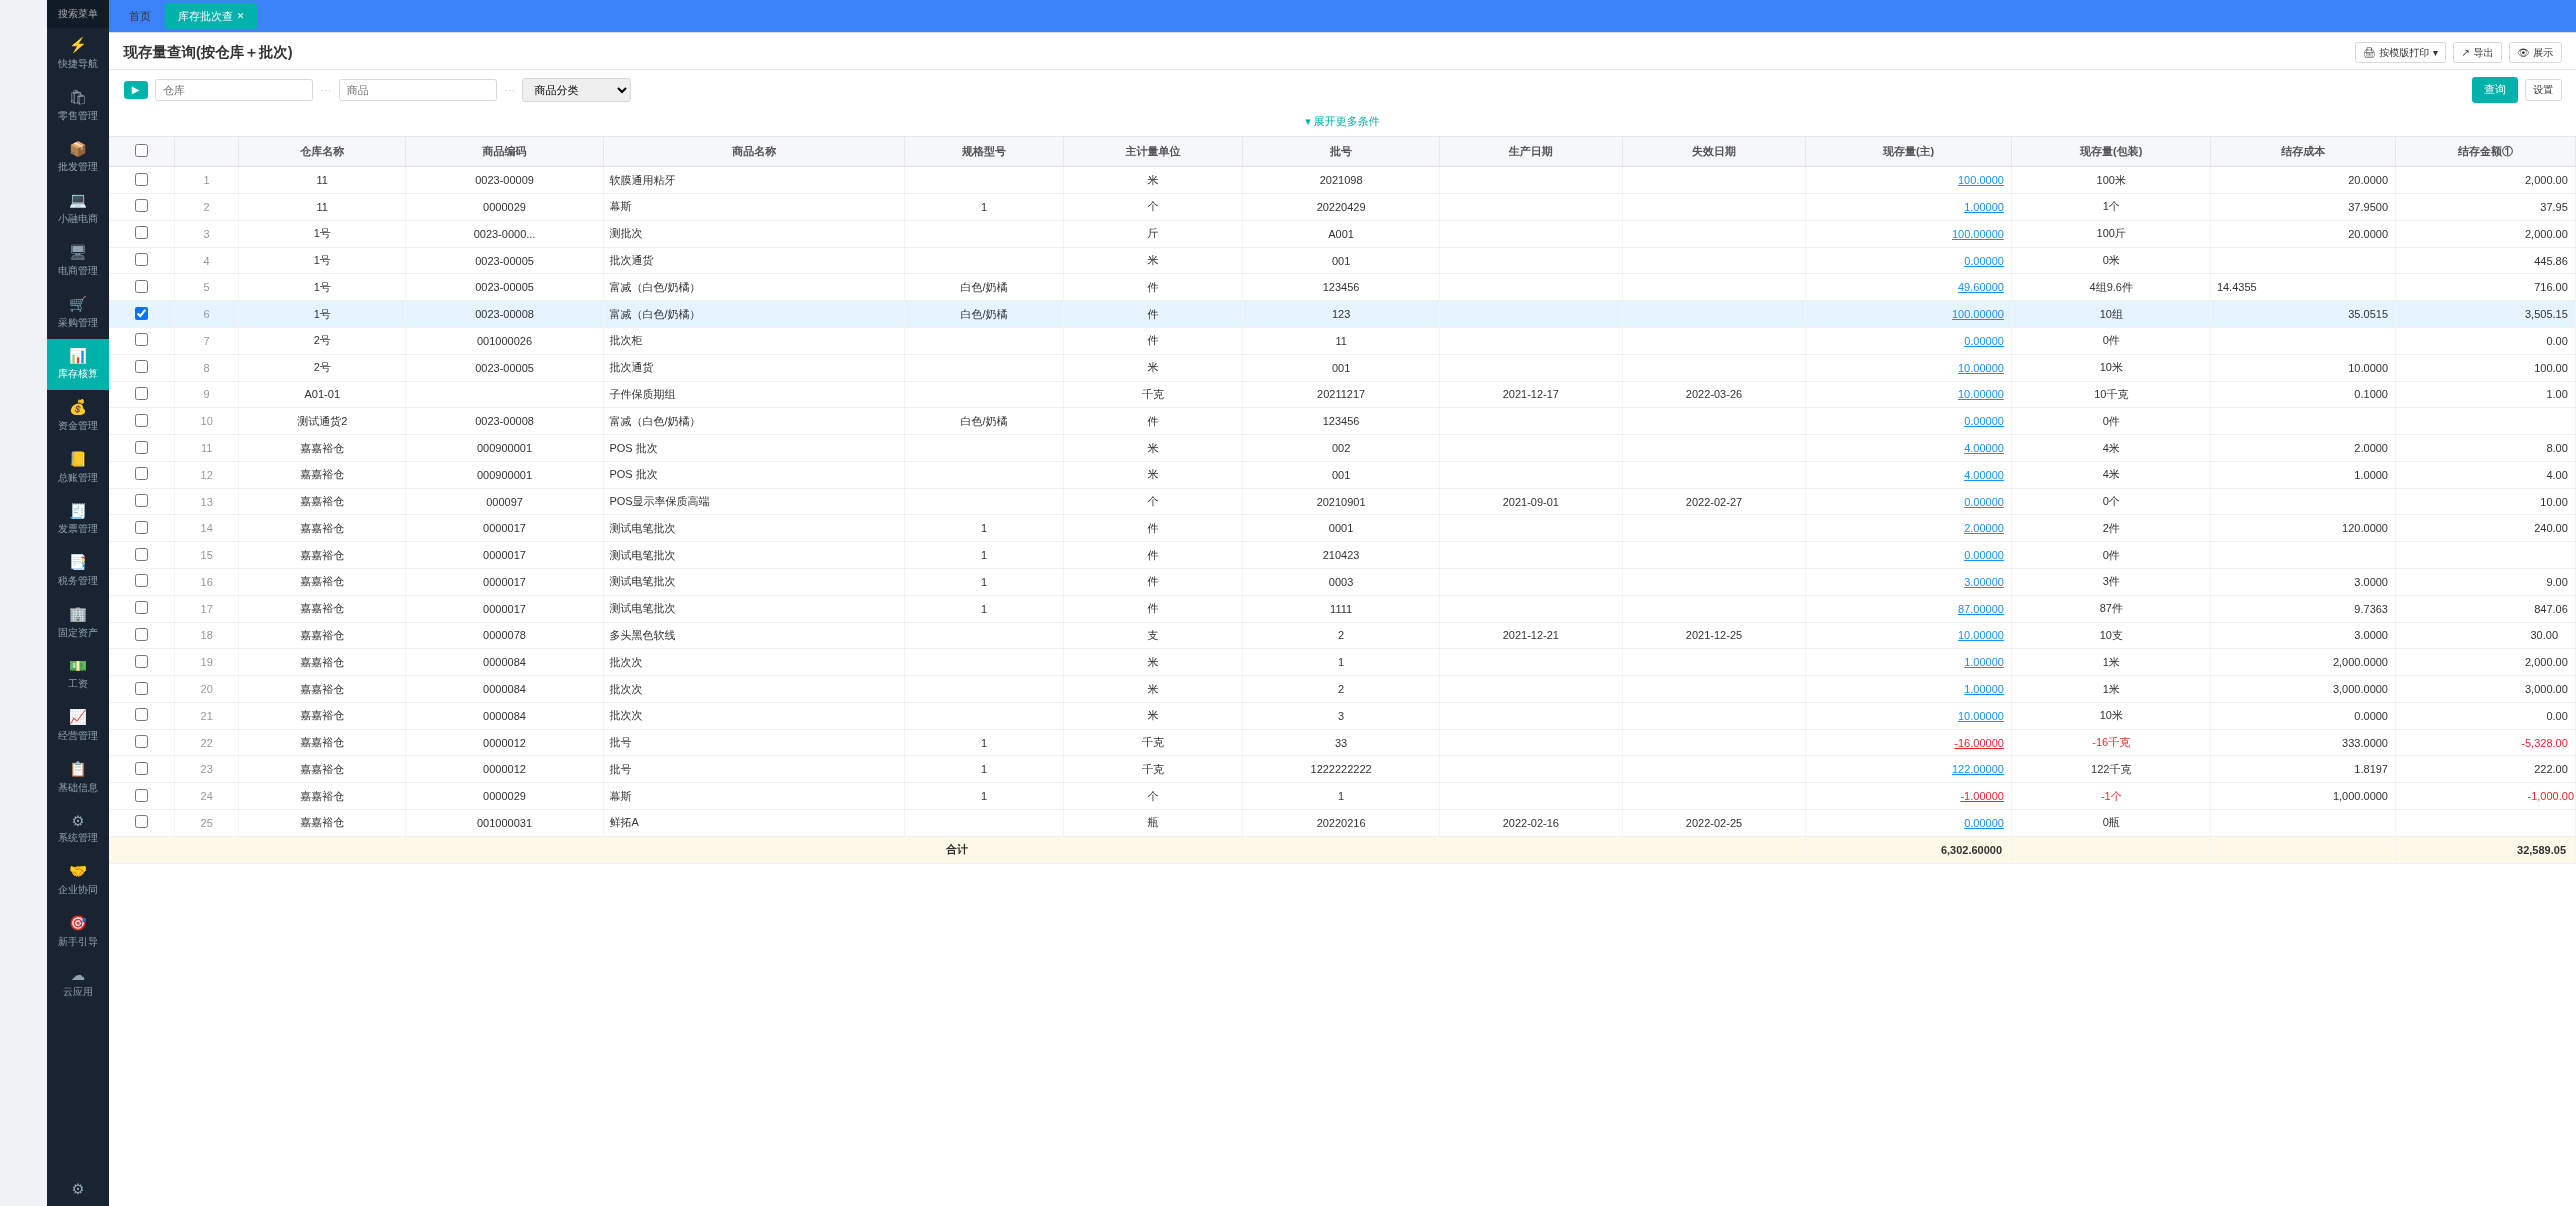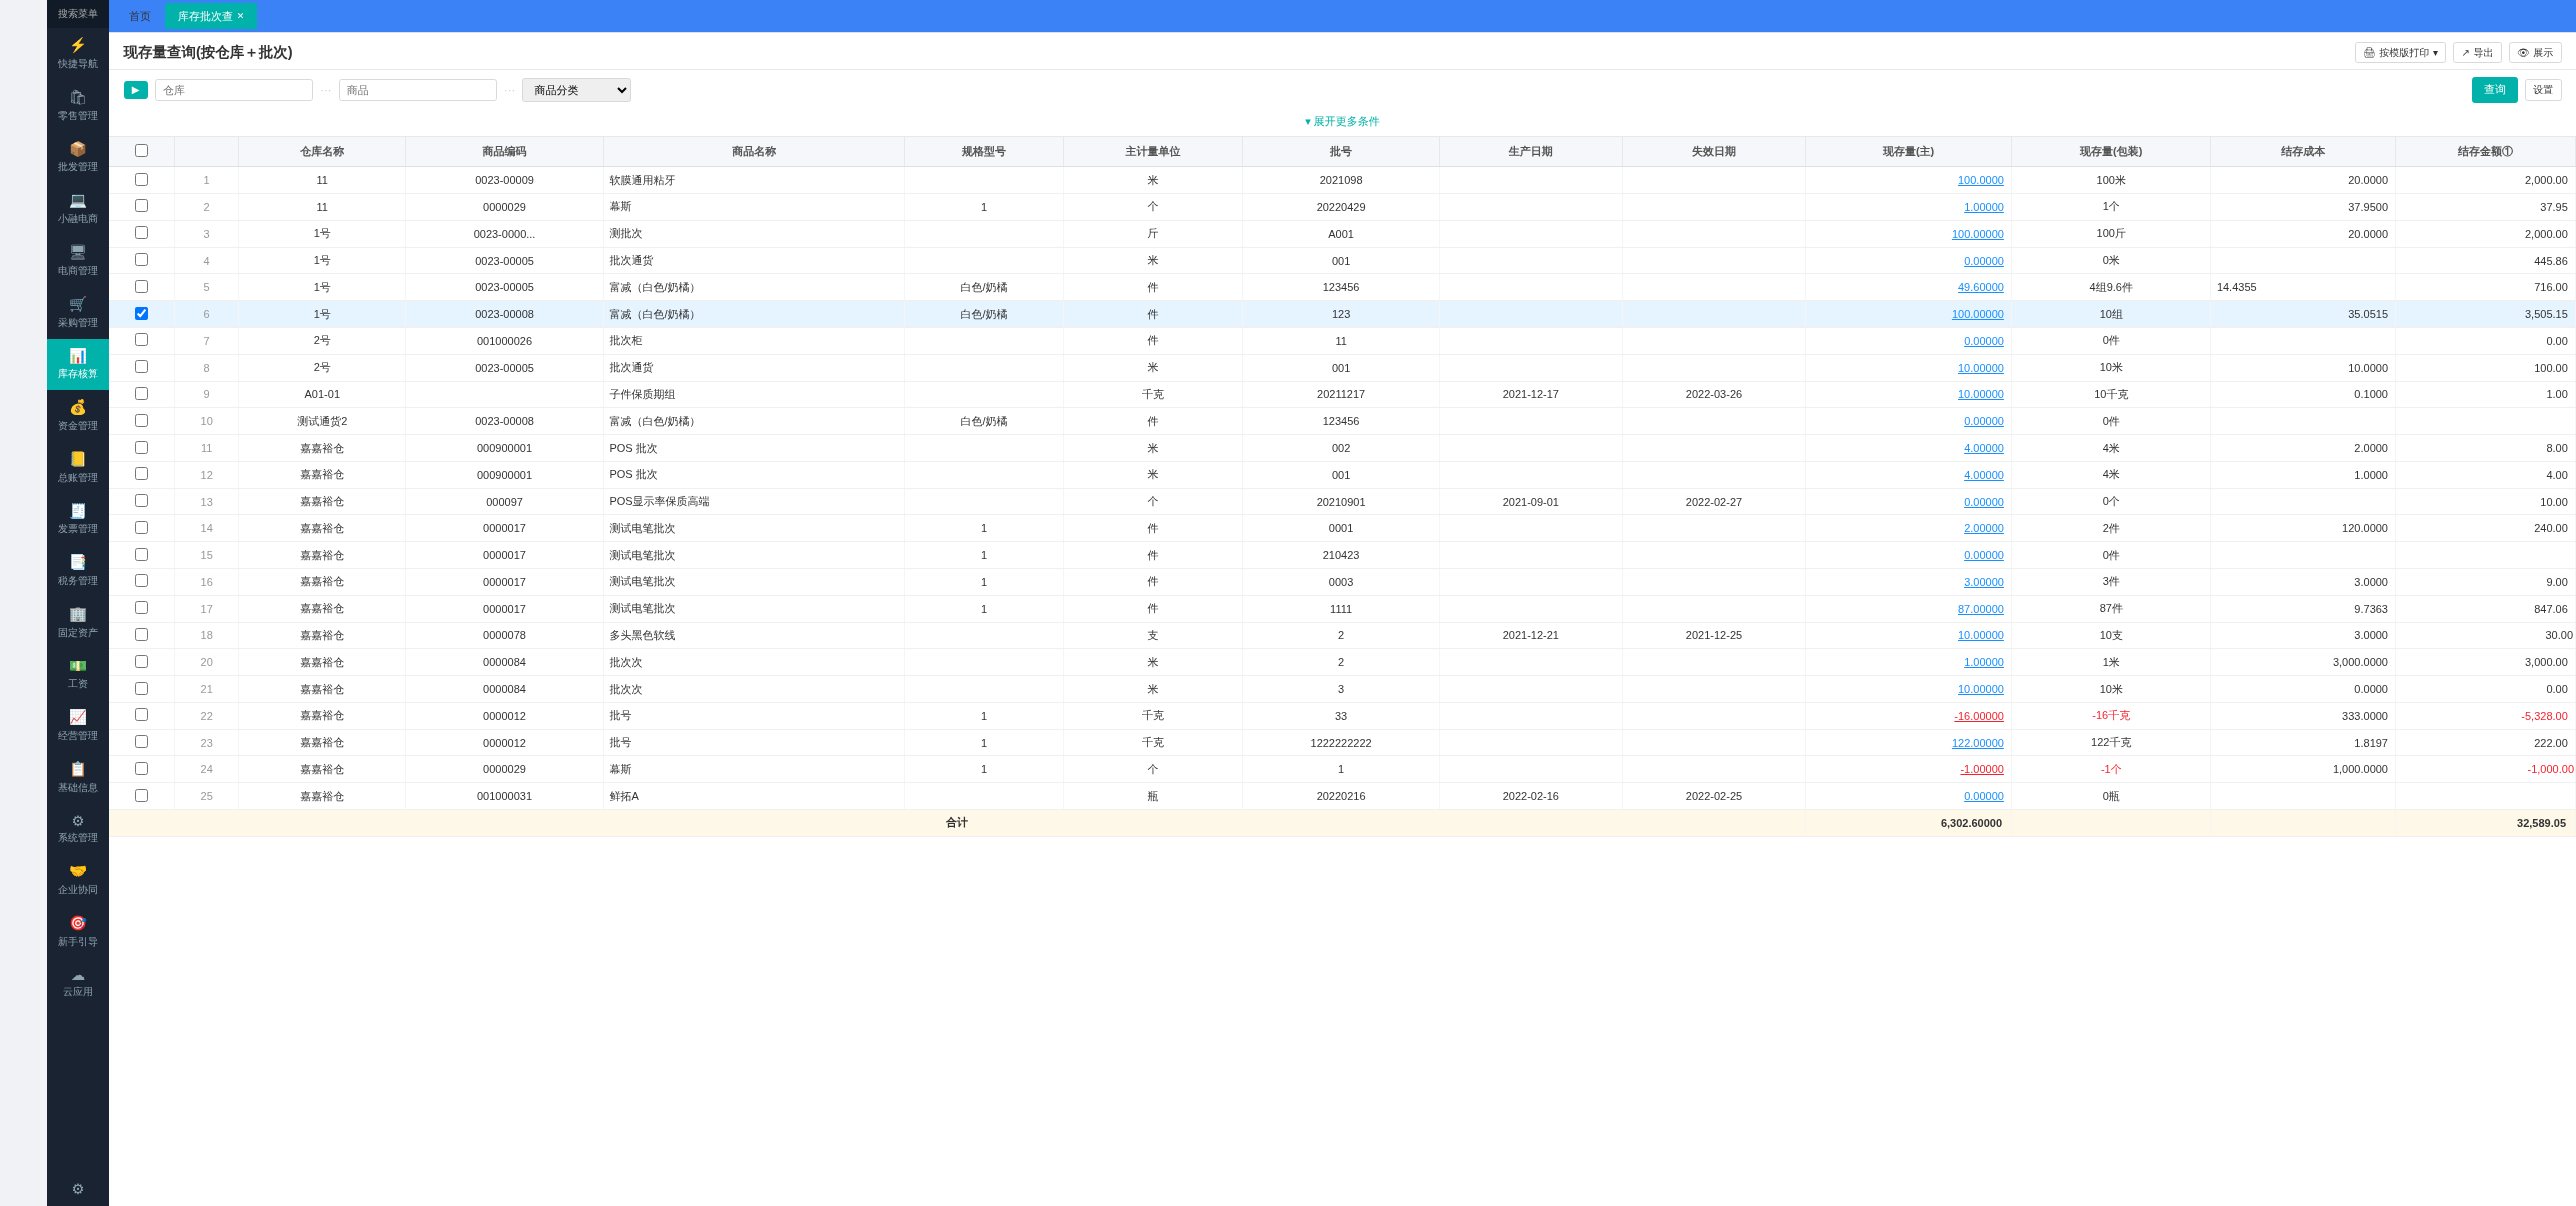--- a/index.html
+++ b/index.html
@@ -492,21 +492,37 @@
     <td>0000078</td>
     <td class="td-left">多头黑色软线</td>
     <td></td>
     <td>支</td>
     <td>2</td>
     <td>2021-12-21</td>
     <td>2021-12-25</td>
     <td class="link-text" style="text-align:right; padding-right:7.2px;">10.00000</td>
     <td class="">10支</td>
     <td style="text-align:right; padding-right:7.2px;">3.0000</td>
-    <td class="num-col" style="text-align:right; padding-right:2px;">30.00</td>
+    <td class="num-col" style="text-align:right; padding-right:17px;">30.00</td>
+  </tr>
+          <tr>
+    <td><input type="checkbox" style=""></td>
+    <td style="color:#999;">19</td>
+    <td>嘉嘉裕仓</td>
+    <td>0000084</td>
+    <td class="td-left">批次次</td>
+    <td></td>
+    <td>米</td>
+    <td>1</td>
+    <td></td>
+    <td></td>
+    <td class="link-text" style="text-align:right; padding-right:7.2px;">1.00000</td>
+    <td class="">1米</td>
+    <td style="text-align:right; padding-right:7.2px;">2,000.0000</td>
+    <td class="num-col" style="text-align:right; padding-right:7.2px;">2,000.00</td>
   </tr>
           <tr>
     <td><input type="checkbox" style=""></td>
     <td style="color:#999;">20</td>
     <td>嘉嘉裕仓</td>
     <td>0000084</td>
     <td class="td-left">批次次</td>
     <td></td>
     <td>米</td>
     <td>2</td>

